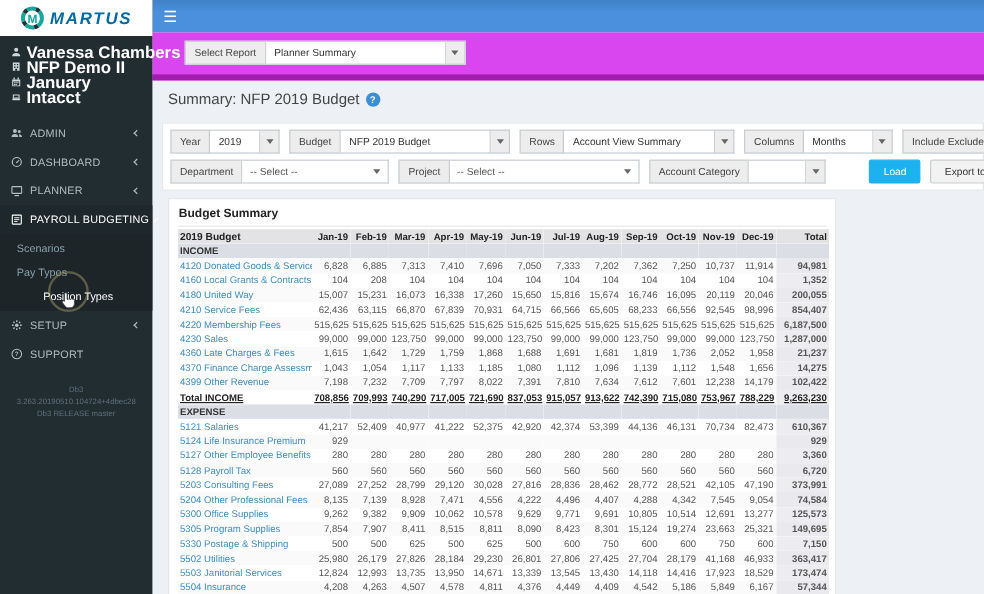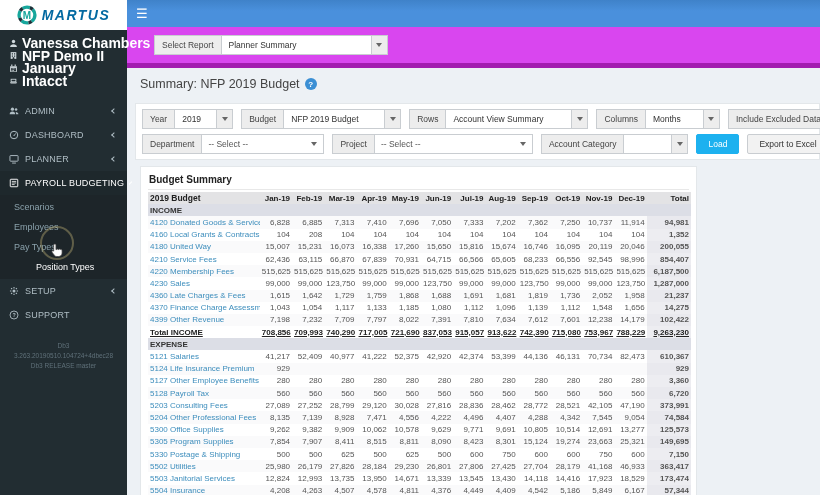--- a/index.html
+++ b/index.html
@@ -44,21 +44,21 @@
   .ig-label { background:#ededed; border:1px solid #c9cdd1; display:flex; align-items:center; padding:0 7px; color:#444; white-space:nowrap; }
   .ig-field { border:1px solid #c9cdd1; border-left:none; display:flex; align-items:center; padding:0 7px; color:#333; white-space:nowrap; background:#fff; }
   .ig-caret { width:16px; background:#ededed; border:1px solid #c9cdd1; border-left:none; display:flex; align-items:center; justify-content:center; cursor:pointer; }
   .caret-tri { width:0; height:0; border-left:3px solid transparent; border-right:3px solid transparent; border-top:4px solid #666; }
   .dd { border:1px solid #c9cdd1; border-left:none; display:flex; align-items:center; justify-content:space-between; padding:0 6px; color:#555; background:#fff; cursor:pointer; }
 
   .filter-panel { background:#fff; margin:5px 0 0 8px; padding:5px 6px; border:1px solid #e3e7ea; }
   .filter-row { display:flex; align-items:center; gap:8px; }
   .filter-row + .filter-row { margin-top:5px; }
   .btn { height:20px; display:inline-flex; align-items:center; padding:0 11px; font-size:8.5px; border:1px solid #c9cdd1; background:#f2f2f2; color:#333; cursor:pointer; border-radius:2px; white-space:nowrap; }
-  .btn-load { background:#1db1ef; border-color:#1db1ef; color:#fff; }
+  .btn-load { background:#1db1ef; border-color:#1db1ef; color:#fff;margin-left:28px; }
 
   
   .table-card { background:#fff; margin:6px 0 0 13px; padding:5px 7px 0 7px; width:557px; border:1px solid #e3e7ea; }
   .table-title { font-size:10px; font-weight:bold; color:#222; padding:2px 1px 4px 1px; border-bottom:1px solid #e8e8e8; }
   table.budget { border-collapse:collapse; table-layout:fixed; width:543px; margin-top:2px; }
   table.budget th, table.budget td { font-size:8px; height:12.2px; padding:0 2px; white-space:nowrap; overflow:hidden; }
   table.budget th { background:#e3e3e5; color:#222; text-align:right; font-weight:bold; }
   table.budget th.c-label { text-align:left; width:111px; font-size:8.5px; }
   table.budget th.c-month { width:32px; }
   table.budget th.c-total { width:44px; }
@@ -152,21 +152,20 @@
         <div class="menu-item active">
           <span class="mi-icon"><svg viewBox="0 0 16 16" width="10" height="10">
               <rect x="2" y="2" width="12" height="12" rx="1" fill="none" stroke="currentColor" stroke-width="1.5"></rect>
               <path d="M4.5 5.5h7M4.5 8h7M4.5 10.5h4.5" stroke="currentColor" stroke-width="1.2"></path>
             </svg></span>
           <span class="mi-label">PAYROLL BUDGETING</span>
           <span class="chv down"></span>
         </div>
         <div class="submenu">
           <div class="submenu-item">Scenarios</div>
-          <div class="submenu-item">Employees</div>
           <div class="submenu-item">Pay Types</div>
           <div class="submenu-item active">Position Types</div>
         </div>
         <div class="menu-item">
           <span class="mi-icon"><svg viewBox="0 0 16 16" width="10" height="10">
               <circle cx="8" cy="8" r="2.4" fill="currentColor"></circle>
               <path d="M8 1.5v2.3M8 12.2v2.3M1.5 8h2.3M12.2 8h2.3M3.4 3.4l1.6 1.6M11 11l1.6 1.6M12.6 3.4L11 5M5 11l-1.6 1.6" stroke="currentColor" stroke-width="1.8"></path>
             </svg></span>
           <span class="mi-label">SETUP</span>
           <span class="chv left"></span>
@@ -217,21 +216,21 @@
       <div class="filter-row">
         <span class="ig">
           <span class="ig-label">Year</span>
           <span class="ig-field" style="width:42px;">2019</span>
           <span class="ig-caret">
               <span class="caret-tri"></span>
             </span>
         </span>
         <span class="ig">
           <span class="ig-label">Budget</span>
-          <span class="ig-field" style="width:101px;">NFP 2019 Budget</span>
+          <span class="ig-field" style="width:125px;">NFP 2019 Budget</span>
           <span class="ig-caret">
               <span class="caret-tri"></span>
             </span>
         </span>
         <span class="ig">
           <span class="ig-label">Rows</span>
           <span class="ig-field" style="width:126px;">Account View Summary</span>
           <span class="ig-caret">
               <span class="caret-tri"></span>
             </span>

